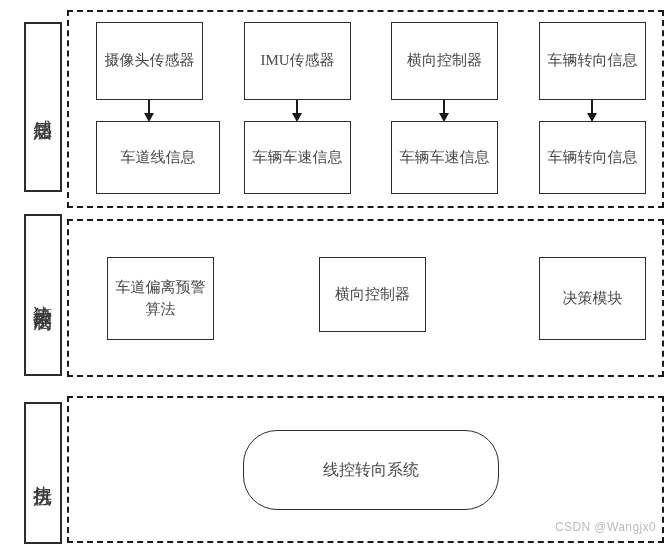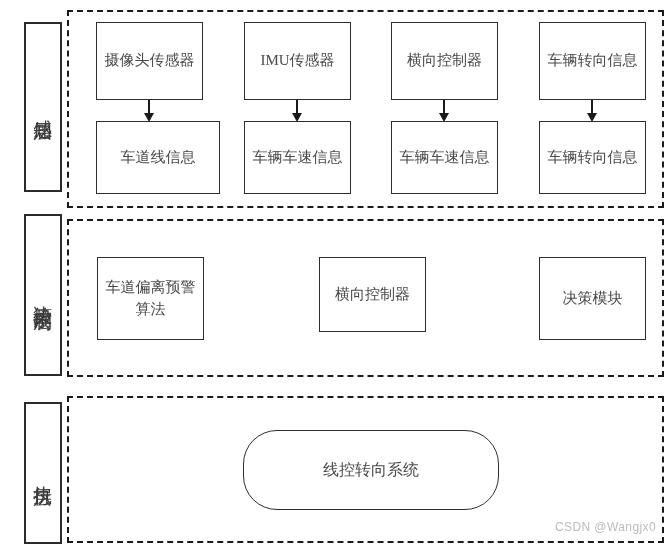--- a/index.html
+++ b/index.html
@@ -141,21 +141,21 @@
   <div class="node" style="left:539px; top:121px; width:107px; height:73px;">
     <span>车辆转向信息</span>
   </div>
 
   <div class="layer-label" style="left:24px; top:214px; width:38px; height:162px;">
     <span class="vtext">决策控制层</span>
   </div>
 
   <div class="layer-box" style="left:67px; top:219px; width:597px; height:158px;"></div>
 
-  <div class="node" style="left:97px; top:257px; width:107px; height:83px;font-family:Liberation Serif, serif;">
+  <div class="node" style="left:107px; top:257px; width:107px; height:83px;font-family:Liberation Serif, serif;">
     <span>车道偏离预警算法</span>
   </div>
   <div class="node" style="left:319px; top:257px; width:107px; height:75px;">
     <span>横向控制器</span>
   </div>
   <div class="node" style="left:539px; top:257px; width:107px; height:83px;">
     <span>决策模块</span>
   </div>
 
   <div class="layer-label" style="left:24px; top:402px; width:38px; height:142px;">

